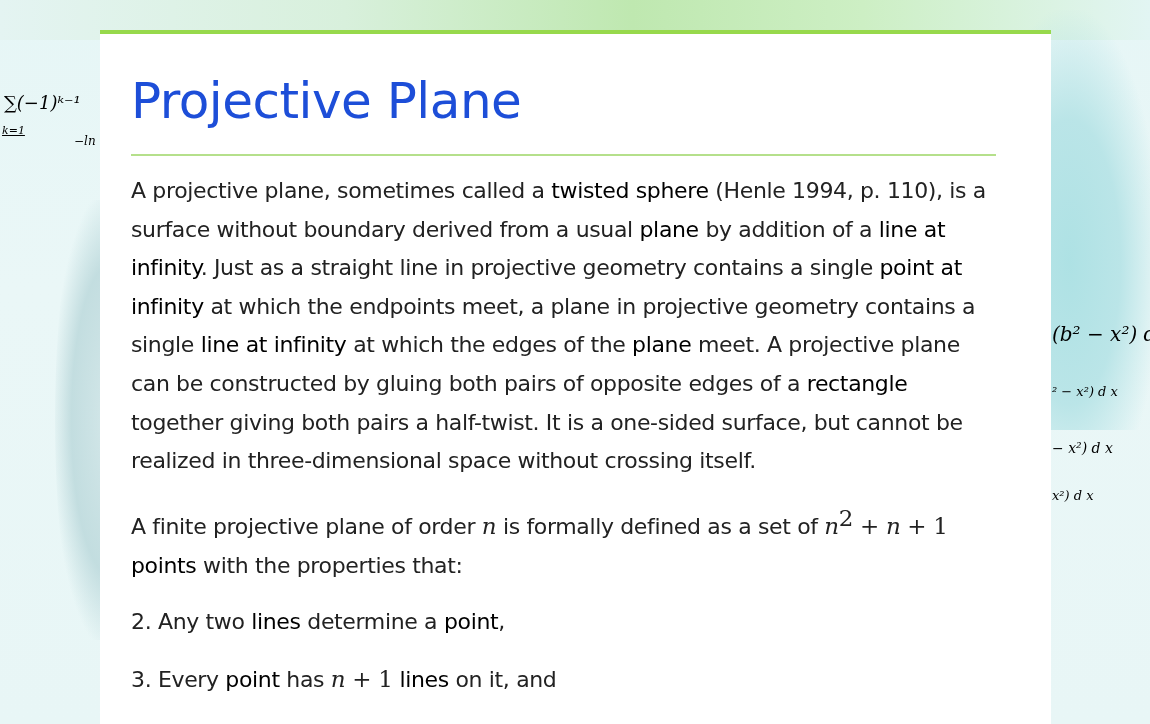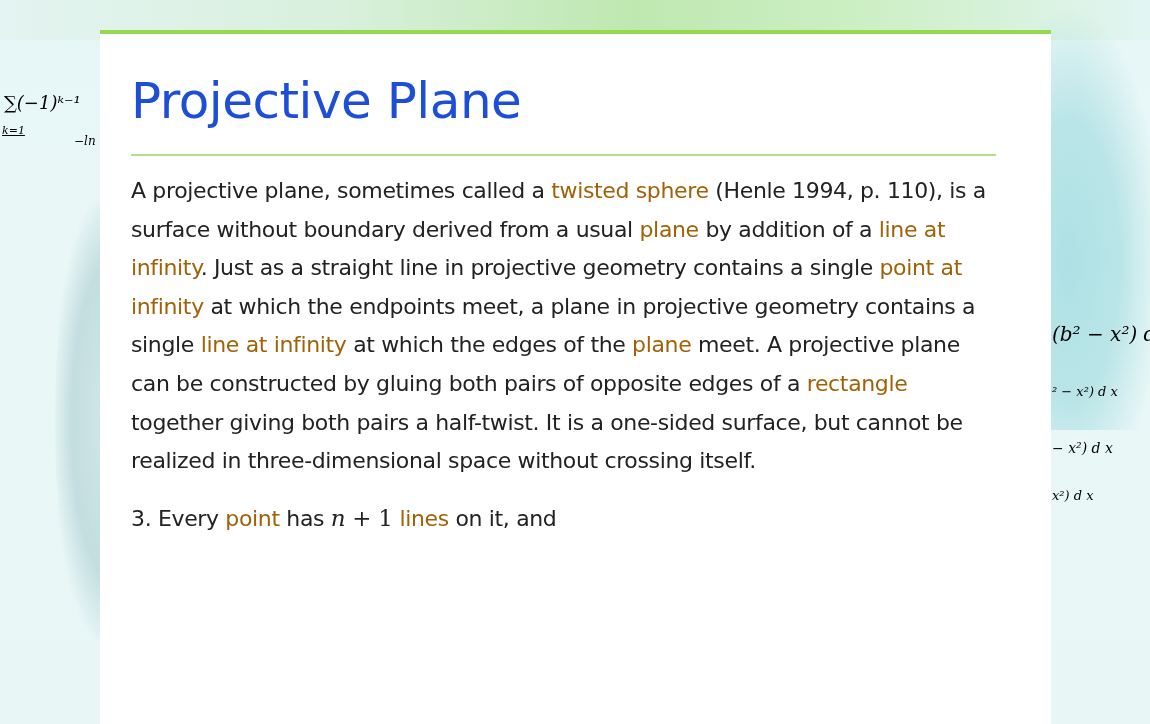--- a/index.html
+++ b/index.html
@@ -46,21 +46,21 @@
   }
   .title-rule {
     position:absolute; left:31px; top:120px; width:865px; height:2px; background:#b5e08b;
   }
   .content {
     position:absolute; left:31px; top:138px; width:872px;
     font-size:22px; line-height:38.6px; color:#222222;
     font-family:"DejaVu Sans", sans-serif; letter-spacing:-0.35px;
   }
   .content p { margin:0 0 18px 0; }
-  .content a { color:#a16207; text-decoration:none; }
+  .content a { color:#000000; text-decoration:none; }
   .math { font-family:"DejaVu Serif", "Liberation Serif", serif; font-style:italic; font-size:23px; }
   .math-up { font-family:"DejaVu Serif", "Liberation Serif", serif; font-size:23px; }
   sup { font-size:15px; }
 </style>
 </head>
 <body>
 
 <div class="bg-top"></div>
 <div class="bg-swoosh-left"></div>
 <div class="bg-swoosh-right"></div>
@@ -89,18 +89,20 @@
 
 <div class="card">
 
 
   <h1 class="page-title">Projective Plane</h1>
   <div class="title-rule"></div>
 
   <div class="content">
     <p><span>A projective plane, sometimes called a </span><a href="#">twisted sphere</a><span> (Henle 1994, p. 110), is a surface without boundary derived from a usual </span><a href="#">plane</a><span> by addition of a </span><a href="#">line at infinity</a><span>. Just as a straight line in projective geometry contains a single </span><a href="#">point at infinity</a><span> at which the endpoints meet, a plane in projective geometry contains a single </span><a href="#">line at infinity</a><span> at which the edges of the </span><a href="#">plane</a><span> meet. A projective plane can be constructed by gluing both pairs of opposite edges of a </span><a href="#">rectangle</a><span> together giving both pairs a half-twist. It is a one-sided surface, but cannot be realized in three-dimensional space without crossing itself.</span></p>
 
+    <p><span>A finite projective plane of order </span><span class="math">n</span><span> is formally defined as a set of </span><span><span class="math">n</span><sup class="math-up">2</sup><span class="math-up"> + </span><span class="math">n</span><span class="math-up"> + 1</span></span> <a href="#">points</a><span> with the properties that:</span></p>
 
 
+    <p><span>2. Any two </span><a href="#">lines</a><span> determine a </span><a href="#">point</a><span>,</span></p>
 
     <p><span>3. Every </span><a href="#">point</a><span> has </span><span class="math">n</span><span class="math-up"> + 1 </span><a href="#">lines</a><span> on it, and</span></p>
   </div>
 </div>
 
 </body></html>

